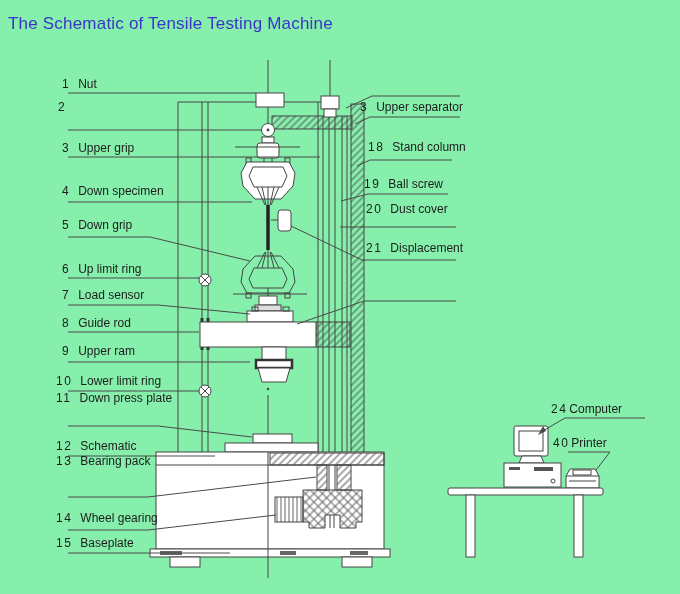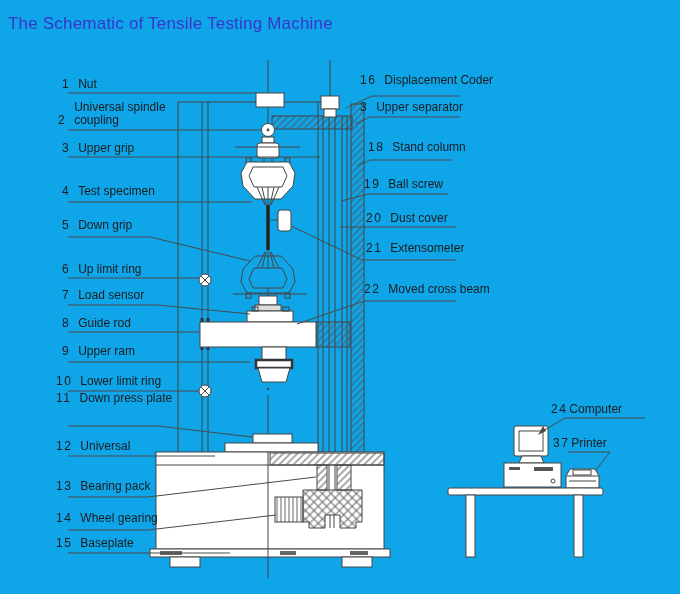--- a/index.html
+++ b/index.html
@@ -1,16 +1,16 @@
 <!DOCTYPE html>
 <html><head>
 <meta charset="utf-8">
 <style>
   html,body{margin:0;padding:0;background:#fff;}
-  .page{position:relative;width:680px;height:594px;background:#0ea5e9;overflow:hidden;
+  .page{position:relative;width:680px;height:594px;background:#86efac;overflow:hidden;
         font-family:"Liberation Sans", sans-serif;}
   .title{position:absolute;left:8px;top:14px;font-size:17px;color:#3a35c8;letter-spacing:0.2px;}
   svg.draw{position:absolute;left:0;top:0;}
   .lbl{position:absolute;display:flex;gap:8px;font-size:12px;color:#1c1c1c;white-space:nowrap;line-height:13px;}
   .lbl .num{letter-spacing:1.5px;}
   .lbl.wrap{white-space:normal;align-items:flex-end;}
   .lbl.wrap .txt{width:94px;}
   .lbl.tight{gap:2px;align-items:flex-end;}
 </style>
 </head>
@@ -193,29 +193,28 @@
       <path d="M568,452 H610 L596,470"></path>
     </g>
   </svg>
 
   <div class="lbl" style="left:62px;top:78px">
       <span class="num">1</span>
       <span class="txt">Nut</span>
     </div>
   <div class="lbl wrap" style="left:58px;top:101px">
       <span class="num">2</span>
-      <span class="txt">Universal spindle coupling</span>
     </div>
   <div class="lbl" style="left:62px;top:142px">
       <span class="num">3</span>
       <span class="txt">Upper grip</span>
     </div>
   <div class="lbl" style="left:62px;top:185px">
       <span class="num">4</span>
-      <span class="txt">Test specimen</span>
+      <span class="txt">Down specimen</span>
     </div>
   <div class="lbl" style="left:62px;top:219px">
       <span class="num">5</span>
       <span class="txt">Down grip</span>
     </div>
   <div class="lbl" style="left:62px;top:263px">
       <span class="num">6</span>
       <span class="txt">Up limit ring</span>
     </div>
   <div class="lbl" style="left:62px;top:289px">
@@ -233,66 +232,58 @@
   <div class="lbl" style="left:56px;top:375px">
       <span class="num">10</span>
       <span class="txt">Lower limit ring</span>
     </div>
   <div class="lbl" style="left:56px;top:392px">
       <span class="num">11</span>
       <span class="txt">Down press plate</span>
     </div>
   <div class="lbl" style="left:56px;top:440px">
       <span class="num">12</span>
-      <span class="txt">Universal</span>
-    </div>
-  <div class="lbl" style="left:56px;top:480px">
+      <span class="txt">Schematic</span>
+    </div>
+  <div class="lbl" style="left:56px;top:455px">
       <span class="num">13</span>
       <span class="txt">Bearing pack</span>
     </div>
   <div class="lbl" style="left:56px;top:512px">
       <span class="num">14</span>
       <span class="txt">Wheel gearing</span>
     </div>
   <div class="lbl" style="left:56px;top:537px">
       <span class="num">15</span>
       <span class="txt">Baseplate</span>
     </div>
 
-  <div class="lbl" style="left:360px;top:74px">
-      <span class="num">16</span>
-      <span class="txt">Displacement Coder</span>
-    </div>
   <div class="lbl" style="left:360px;top:101px">
       <span class="num">3</span>
       <span class="txt">Upper separator</span>
     </div>
   <div class="lbl" style="left:368px;top:141px">
       <span class="num">18</span>
       <span class="txt">Stand column</span>
     </div>
   <div class="lbl" style="left:364px;top:178px">
       <span class="num">19</span>
       <span class="txt">Ball screw</span>
     </div>
-  <div class="lbl" style="left:366px;top:212px">
+  <div class="lbl" style="left:366px;top:203px">
       <span class="num">20</span>
       <span class="txt">Dust cover</span>
     </div>
   <div class="lbl" style="left:366px;top:242px">
       <span class="num">21</span>
-      <span class="txt">Extensometer</span>
-    </div>
-  <div class="lbl" style="left:364px;top:283px">
-      <span class="num">22</span>
-      <span class="txt">Moved cross beam</span>
+      <span class="txt">Displacement</span>
     </div>
 
   <div class="lbl tight" style="left:551px;top:403px">
       <span class="num">24</span>
       <span class="txt">Computer</span>
     </div>
   <div class="lbl tight" style="left:553px;top:437px">
-      <span class="num">37</span>
+      <span class="num">40</span>
       <span class="txt">Printer</span>
     </div>
 
 </div>
 
 </body></html>

